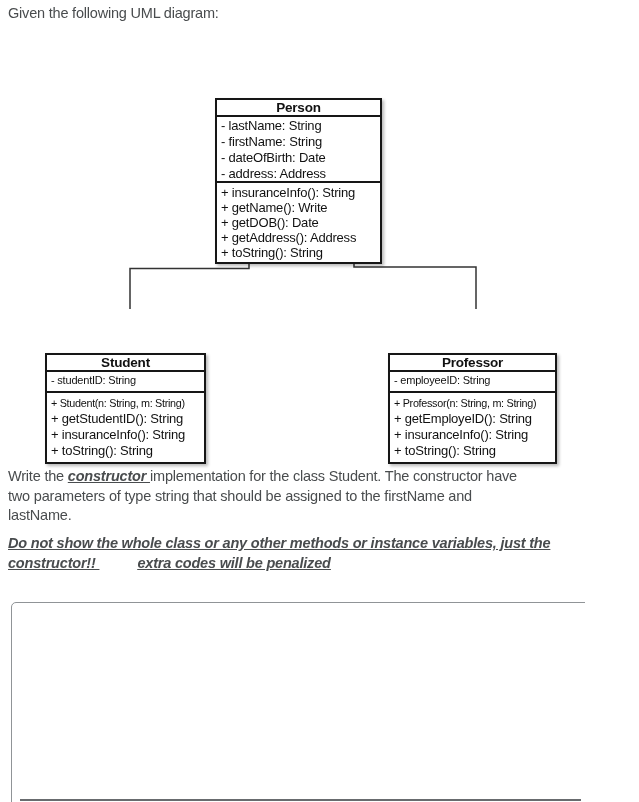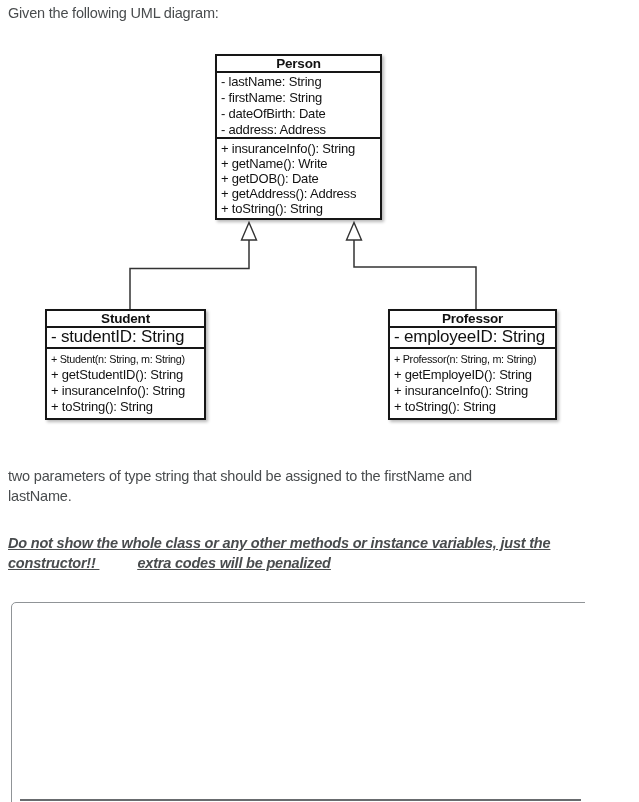--- a/index.html
+++ b/index.html
@@ -13,36 +13,37 @@
     position:absolute; left:8px; top:5px;
     font-size:14.5px; letter-spacing:-0.2px; color:#494c4e;
   }
   
   .connectors { position:absolute; left:0; top:0; z-index:0; }
   .uml-box {
     position:absolute; z-index:1; background:#ffffff;
     border:2px solid #161616; color:#111111;
     box-shadow:2px 2px 3px rgba(0,0,0,0.28);
     overflow:hidden;
+    margin-top:44px;
   }
   .uml-title {
     font-weight:bold; font-size:13.5px; text-align:center;
     height:17px; line-height:16px; border-bottom:2px solid #161616;
     letter-spacing:-0.2px;
   }
   .uml-attrs {
     border-bottom:2px solid #161616; padding:1px 4px;
     font-size:13px; line-height:16px; letter-spacing:-0.2px;
   }
   .uml-methods { padding:2px 4px; font-size:13px; letter-spacing:-0.2px; }
   .uml-line { white-space:nowrap; line-height:15px; }
   .person .uml-attrs { height:66px; }
   .person .uml-line { line-height:16px; }
   .person .uml-methods .uml-line { line-height:15px; }
-  .sub .uml-attrs { height:21px; line-height:17px; font-size:17px; }
+  .sub .uml-attrs { height:21px; line-height:17px; font-size:11px; }
   .sub .uml-methods .uml-line { line-height:16px; }
   .uml-line.small { font-size:10.8px; letter-spacing:-0.3px; line-height:14px; }
   
   .q-para {
     position:absolute; left:8px; font-size:14.5px; letter-spacing:-0.2px;
     line-height:19.5px; color:#494c4e;
   }
   .q-para .emph {
     font-weight:bold; font-style:italic; text-decoration:underline;
   }
@@ -126,20 +127,21 @@
       <div class="uml-methods">
         <div class="uml-line small">+ Professor(n: String, m: String)</div>
         <div class="uml-line">+ getEmployeID(): String</div>
         <div class="uml-line">+ insuranceInfo(): String</div>
         <div class="uml-line">+ toString(): String</div>
       </div>
     </div>
   </div>
 
   <div class="q-para" style="top:467px;">
+    <div><span>Write the </span><span class="emph">constructor </span><span>implementation for the class Student. The constructor have</span></div>
     <div>two parameters of type string that should be assigned to the firstName and</div>
     <div>lastName.</div>
   </div>
 
   <div class="note-para" style="top:534px;">
     <div>Do not show the whole class or any other methods or instance variables, just the</div>
     <div><span>constructor!! </span><span class="underl">extra codes will be penalized</span></div>
   </div>
 
   <textarea class="answer-box" placeholder="" style=""></textarea>

